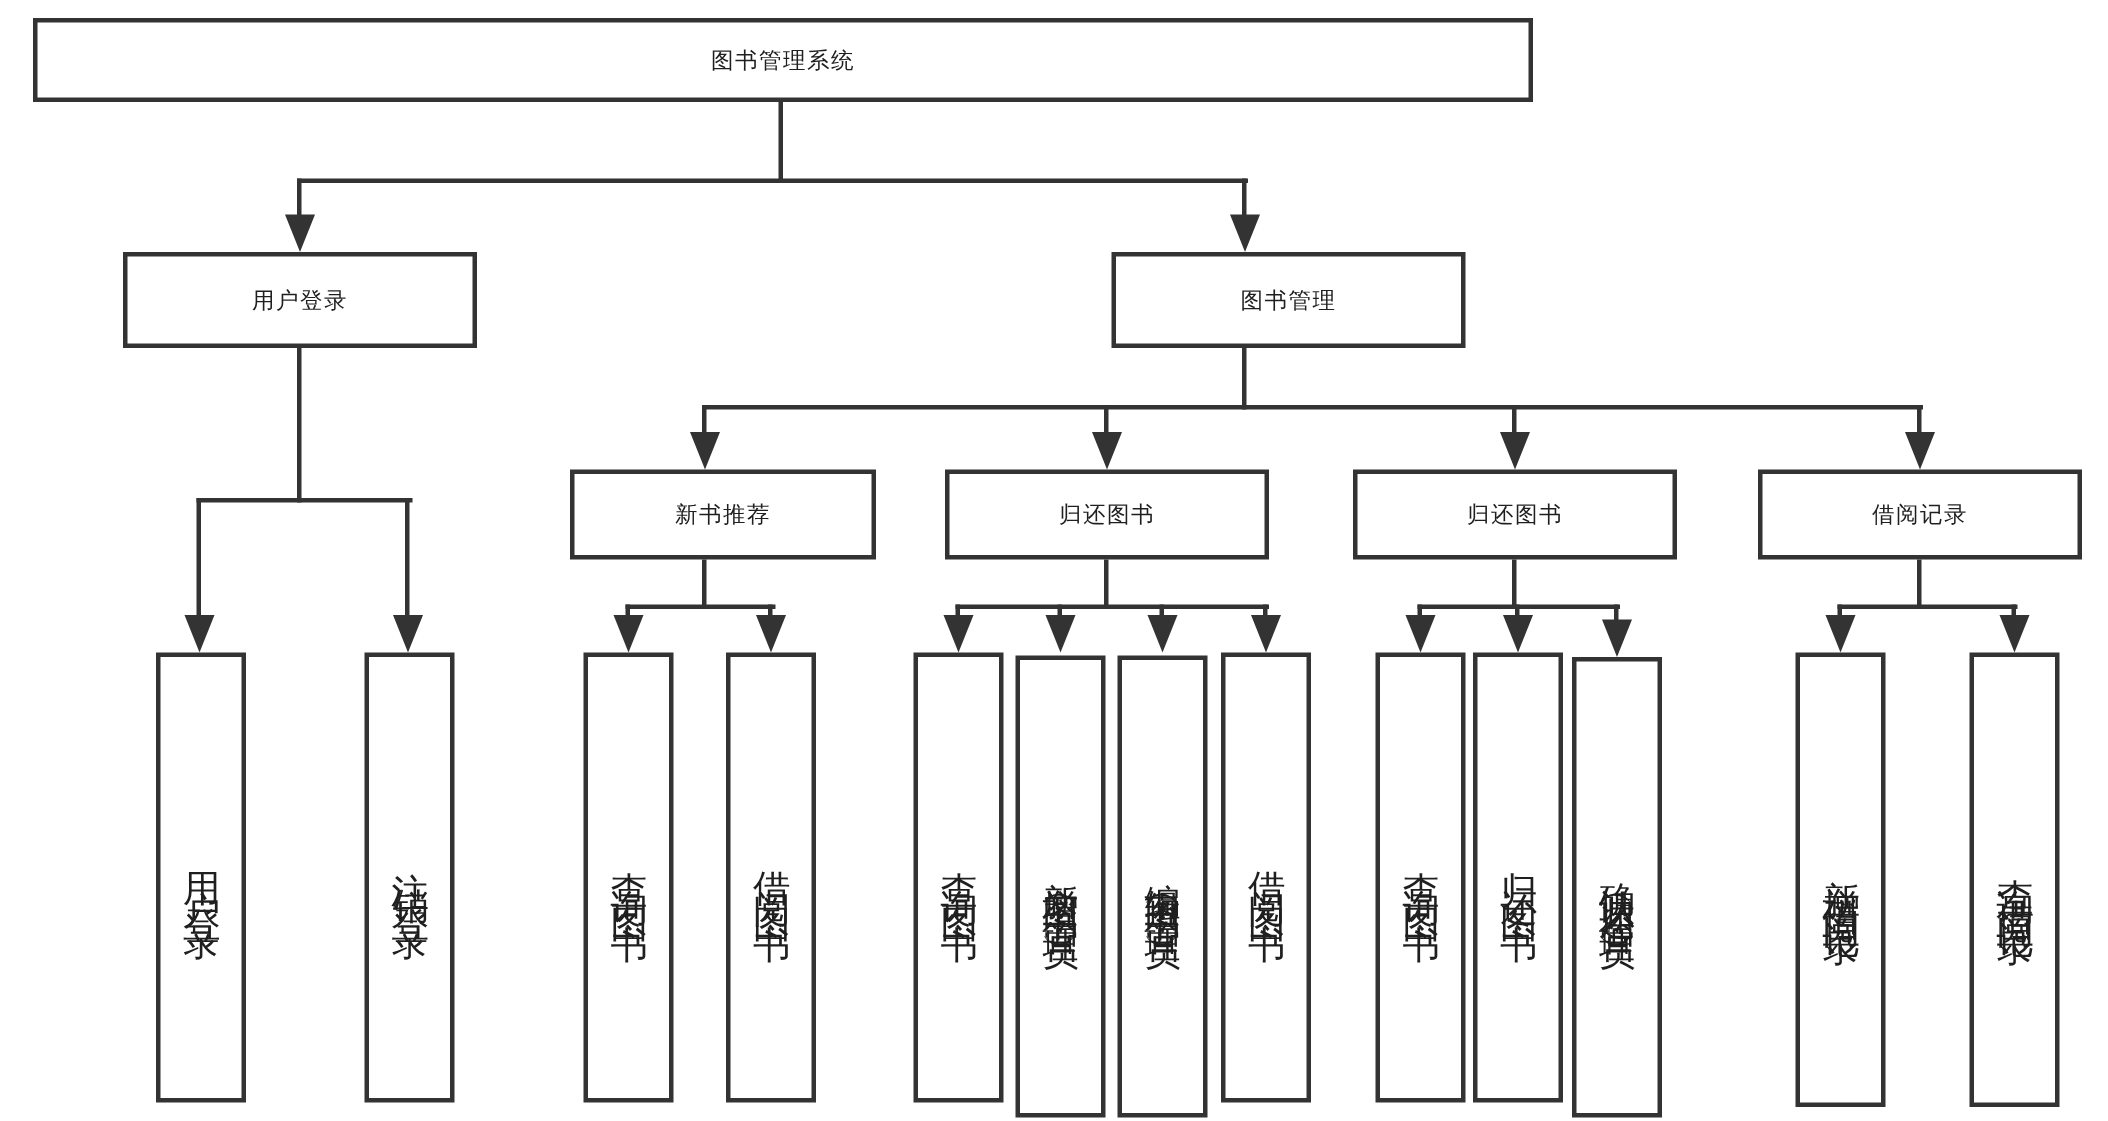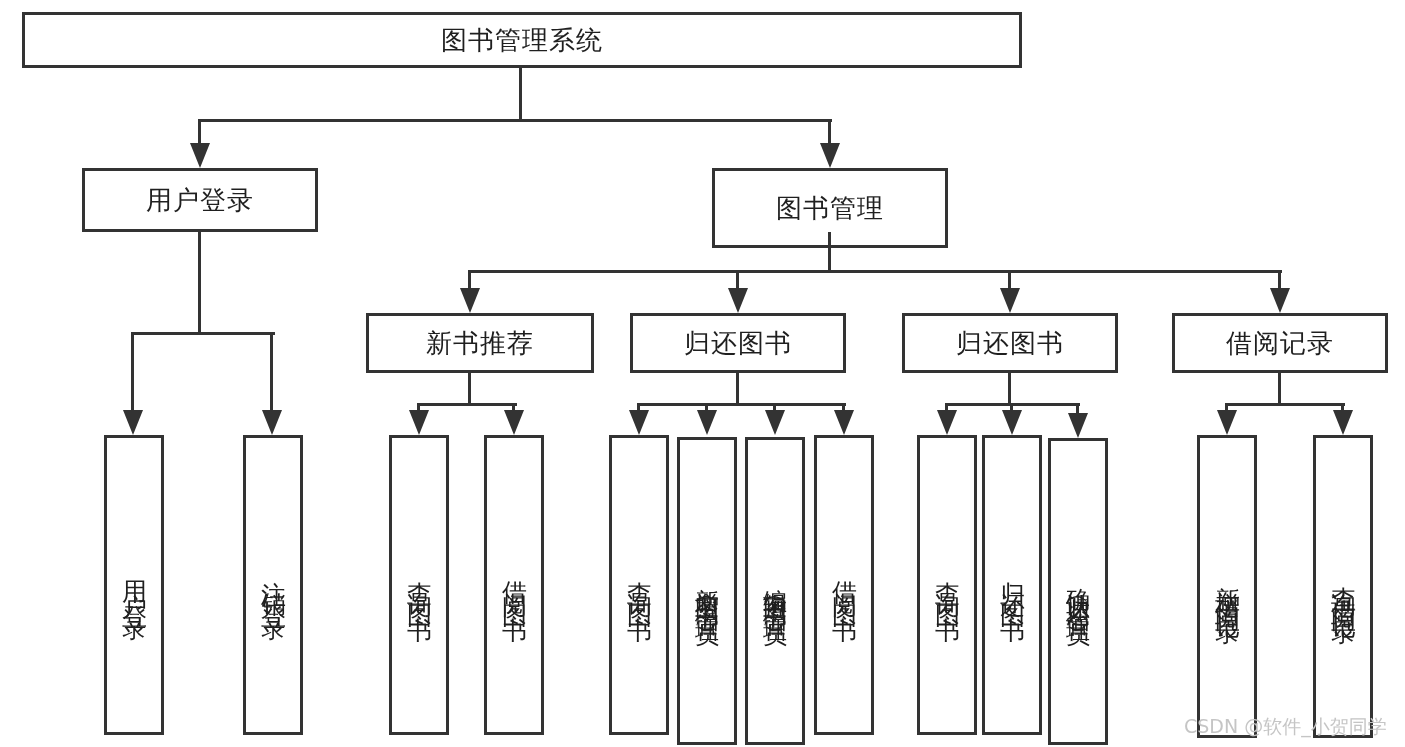--- a/index.html
+++ b/index.html
@@ -8,21 +8,21 @@
     position:relative; background:#ffffff; overflow:hidden;
     font-family:"DejaVu Sans", sans-serif; color:#1f1f1f;
   }
   .canvas { position:absolute; inset:0; }
   .node {
     position:absolute; border:3px solid #333333; background:#ffffff;
     color:#1f1f1f;
   }
   .node.h {
     display:flex; align-items:center; justify-content:center;
-    font-size:26px; letter-spacing:1px;
+    font-size:15px; letter-spacing:1px;
   }
   .node.v {
     writing-mode:vertical-rl; text-orientation:mixed;
     text-align:center; font-size:25px; line-height:54px;
   }
   .node.v.ls12 { letter-spacing:12px; }
   .node.v.ls7  { letter-spacing:7px; }
   .node.v.ls6  { letter-spacing:5px; font-size:24px; }
   .line { position:absolute; background:#333333; }
   .arrow {
@@ -36,23 +36,23 @@
   }
 </style>
 </head>
 <body>
 
 <div class="canvas">
 
   <div class="node h" style="left:22px;top:12px;width:1000px;height:56px">图书管理系统</div>
 
   <div class="node h" style="left:82px;top:168px;width:236px;height:64px">用户登录</div>
-  <div class="node h" style="left:712px;top:168px;width:236px;height:80px">图书管理</div>
+  <div class="node h" style="left:741px;top:168px;width:236px;height:64px">图书管理</div>
 
-  <div class="node h" style="left:366px;top:313px;width:228px;height:60px">新书推荐</div>
+  <div class="node h" style="left:380px;top:313px;width:204px;height:60px">新书推荐</div>
   <div class="node h" style="left:630px;top:313px;width:216px;height:60px">归还图书</div>
   <div class="node h" style="left:902px;top:313px;width:216px;height:60px">归还图书</div>
   <div class="node h" style="left:1172px;top:313px;width:216px;height:60px">借阅记录</div>
 
   <div class="node v ls12" style="left:104px;top:435px;width:60px;height:300px">用户登录</div>
   <div class="node v ls12" style="left:243px;top:435px;width:60px;height:300px">注销登录</div>
 
   <div class="node v ls12" style="left:389px;top:435px;width:60px;height:300px">查询图书</div>
   <div class="node v ls12" style="left:484px;top:435px;width:60px;height:300px">借阅图书</div>
 
@@ -120,15 +120,14 @@
   <div class="line" style="left:1076px;top:403px;width:3px;height:12px"></div>
   <div class="arrow" style="left:1068px;top:413px"></div>
 
   <div class="line" style="left:1278px;top:373px;width:3px;height:33px"></div>
   <div class="line" style="left:1225px;top:403px;width:120px;height:3px"></div>
   <div class="line" style="left:1225px;top:403px;width:3px;height:10px"></div>
   <div class="arrow" style="left:1217px;top:410px"></div>
   <div class="line" style="left:1341px;top:403px;width:3px;height:10px"></div>
   <div class="arrow" style="left:1333px;top:410px"></div>
 
-  <div class="watermark">CSDN @软件_小贺同学</div>
 
 </div>
 
 </body></html>

